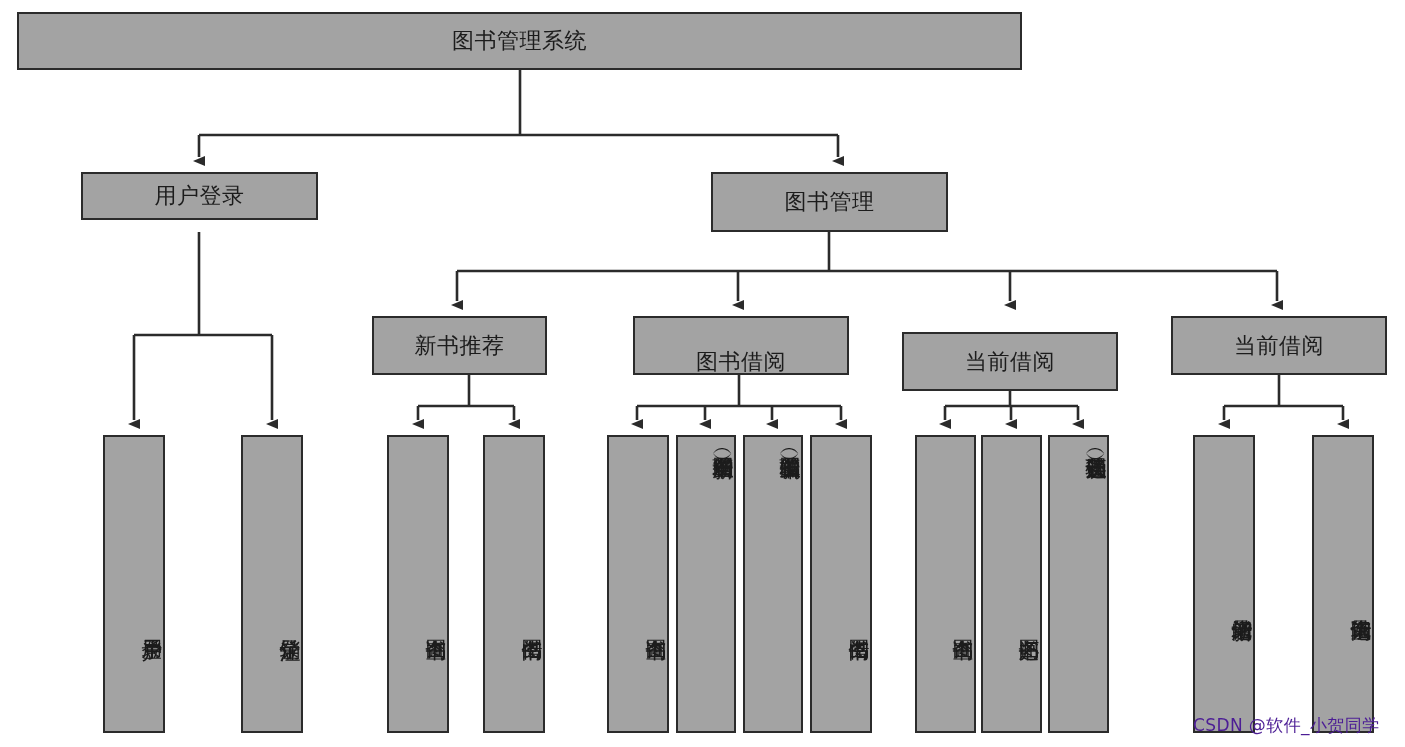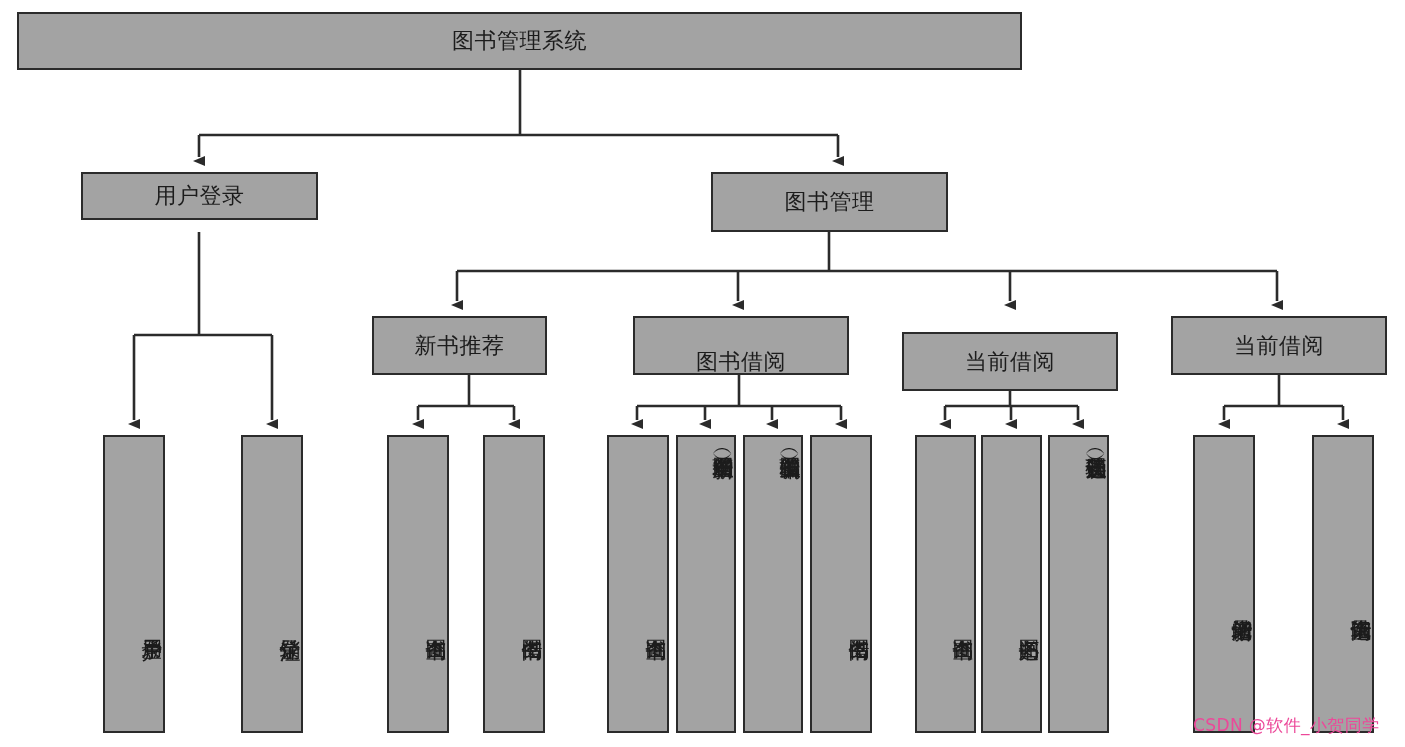--- a/index.html
+++ b/index.html
@@ -52,21 +52,21 @@
     justify-content: flex-start;
   }
   .node .lbl {
     display: block;
   }
   .watermark {
     position: absolute;
     left: 1193px;
     top: 714px;
     font-size: 17px;
-    color: #ec4899;
+    color: #4c1d95;
     white-space: nowrap;
     letter-spacing: 0.4px;
   }
 </style>
 </head>
 <body>
 
 <div id="canvas">
 
   <svg id="connectors" viewBox="0 0 1405 747" xmlns="http://www.w3.org/2000/svg">

